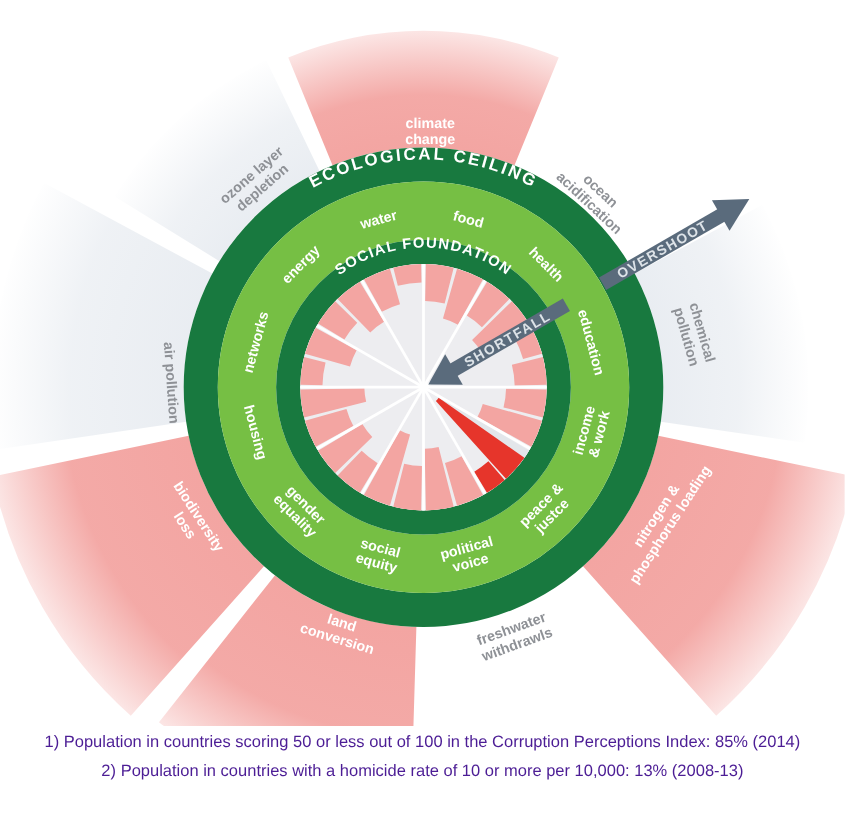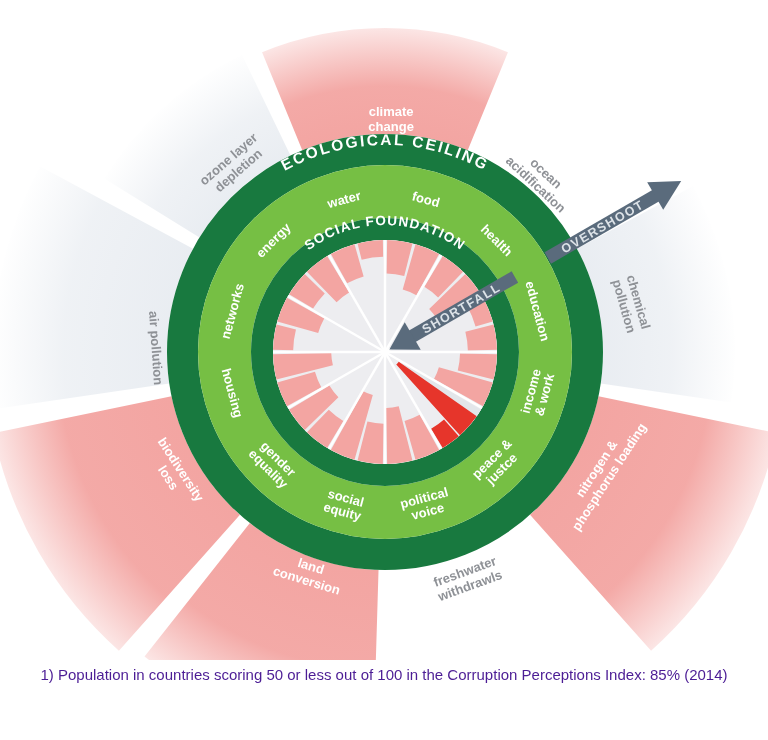--- a/index.html
+++ b/index.html
@@ -139,14 +139,15 @@
       <text transform="translate(631.3884230453637 304.1069421604872) rotate(74)" text-anchor="middle" fill="#8e9196" font-size="13" font-weight="bold"><tspan x="0" y="-3">chemical</tspan><tspan x="0" y="12">pollution</tspan></text>
       <text transform="translate(602.7803070777096 472.71759544133795) rotate(-57)" text-anchor="middle" fill="#ffffff" font-size="13" font-weight="bold"><tspan x="0" y="-3">nitrogen &amp;</tspan><tspan x="0" y="12">phosphorus loading</tspan></text>
       <text transform="translate(467.4268545414862 578.465921609404) rotate(-20)" text-anchor="middle" fill="#8e9196" font-size="13" font-weight="bold"><tspan x="0" y="-3">freshwater</tspan><tspan x="0" y="12">withdrawls</tspan></text>
       <text transform="translate(308.8170518570253 573.2513466902401) rotate(17)" text-anchor="middle" fill="#ffffff" font-size="13" font-weight="bold"><tspan x="0" y="-3">land</tspan><tspan x="0" y="12">conversion</tspan></text>
       <text transform="translate(174.5558268803815 473.5000000000001) rotate(57)" text-anchor="middle" fill="#ffffff" font-size="13" font-weight="bold"><tspan x="0" y="-3">biodiversity</tspan><tspan x="0" y="12">loss</tspan></text>
       <text transform="translate(156.0348778091864 348.00339892586214) rotate(86)" text-anchor="middle" fill="#8e9196" font-size="13" font-weight="bold"><tspan x="0" y="4.5">air pollution</tspan></text>
       <text transform="translate(233.33378575698907 164.7078232888701) rotate(-41)" text-anchor="middle" fill="#8e9196" font-size="13" font-weight="bold"><tspan x="0" y="-3">ozone layer</tspan><tspan x="0" y="12">depletion</tspan></text>
     </svg>
   <div class="footnotes">
     <div>1) Population in countries scoring 50 or less out of 100 in the Corruption Perceptions Index: 85% (2014)</div>
+    <div>2) Population in countries with a homicide rate of 10 or more per 10,000: 13% (2008-13)</div>
   </div>
 </div>
 
 </body></html>

